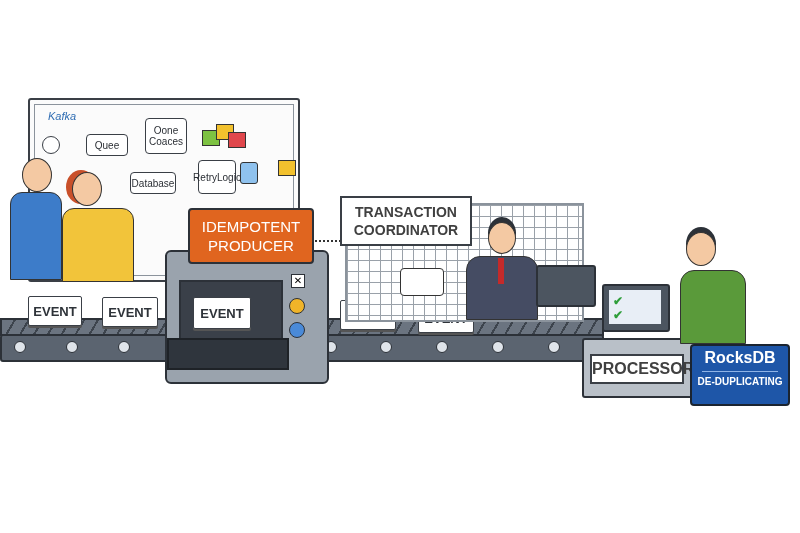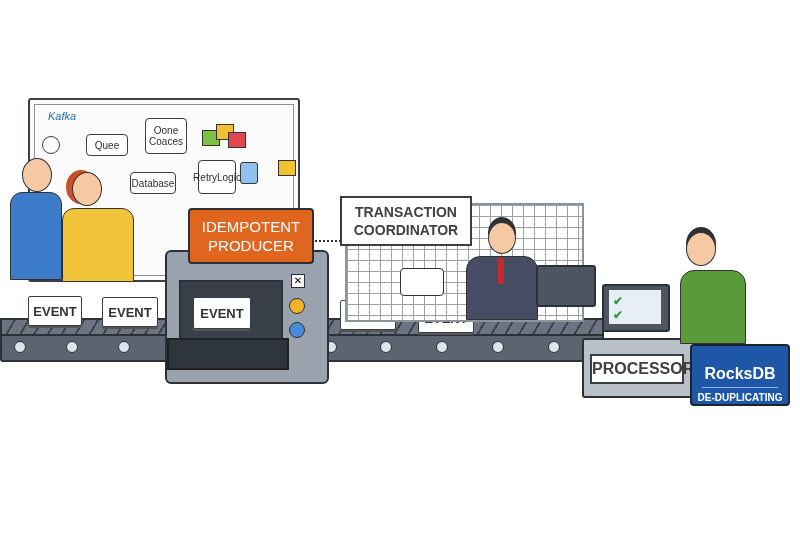--- a/index.html
+++ b/index.html
@@ -103,16 +103,16 @@
   <div class="abs" style="left:5px;top:4px;width:52px;height:34px;background:#e8eef6;">
     <div class="abs" style="left:4px;top:4px;color:#2e9e3a;font-size:12px;font-weight:bold;">✔</div>
     <div class="abs" style="left:4px;top:18px;color:#2e9e3a;font-size:12px;font-weight:bold;">✔</div>
   </div>
 </div>
 <div class="abs" style="left:680px;top:232px;width:70px;height:110px;">
   <div class="abs" style="left:6px;top:0;width:28px;height:32px;background:#f4c9a3;border:1.5px solid #333;border-radius:50%;box-shadow:0 -5px 0 #2c3138;"></div>
   <div class="abs" style="left:0;top:38px;width:64px;height:72px;background:#5a9a3a;border:1.5px solid #333;border-radius:14px 14px 0 0;"></div>
 </div>
 <div class="abs rocks">
-  <div style="font-size:16px;font-weight:bold;margin-top:19px;">RocksDB</div>
+  <div style="font-size:16px;font-weight:bold;margin-top:3px;">RocksDB</div>
   <div style="margin:4px 10px;border-top:1px solid #8fb3e6;"></div>
   <div style="font-size:10px;font-weight:bold;">DE-DUPLICATING</div>
 </div>
 
 </body></html>

